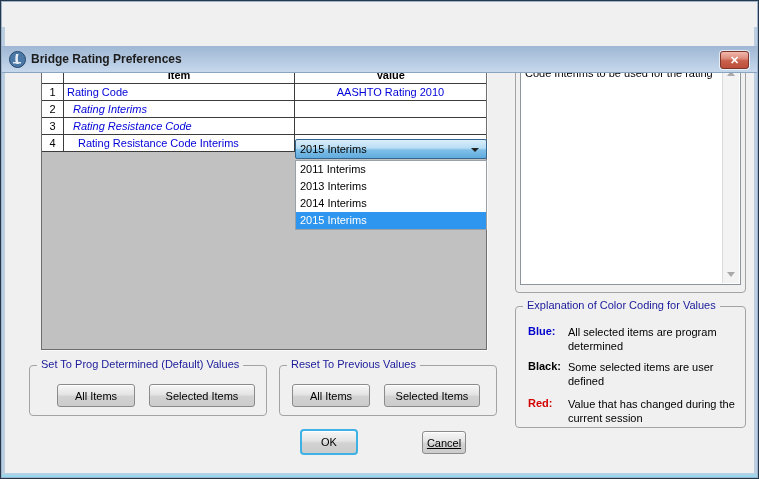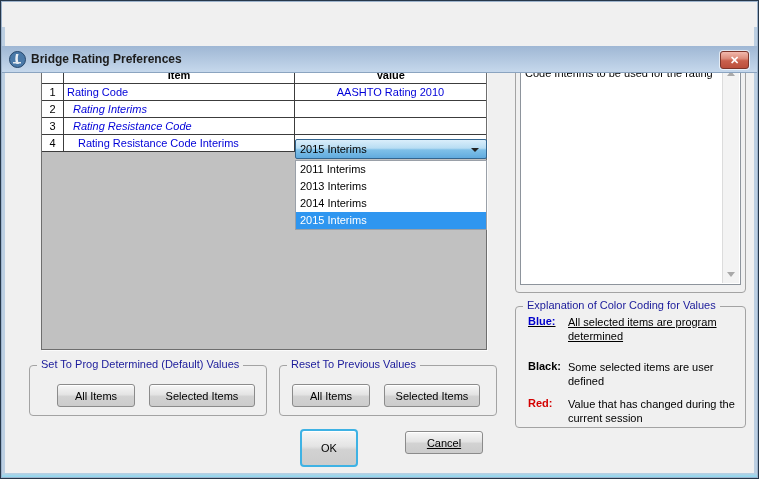--- a/index.html
+++ b/index.html
@@ -121,24 +121,24 @@
     font-size:11px; color:#000; text-align:center;
     box-shadow: inset 0 1px 0 #fff;
     cursor:default;
   }
   .b-set-all  { left:27px;  top:18px; width:78px; }
   .b-set-sel  { left:119px; top:18px; width:106px; }
   .b-res-all  { left:12px;  top:18px; width:78px; }
   .b-res-sel  { left:104px; top:18px; width:96px; }
 
   .btn-ok {
-    position:absolute; left:295px; top:400px; width:58px; height:38px;
+    position:absolute; left:295px; top:400px; width:58px; height:26px;
     border:2px solid #3eb2e4; border-radius:4px;
   }
-  .btn-cancel { left:400px; top:402px; width:78px;text-decoration:underline; }
+  .btn-cancel { left:417px; top:402px; width:44px;text-decoration:underline; }
 </style>
 </head>
 <body>
 
 <div class="window">
   <div class="frame-edge-left"></div>
   <div class="frame-edge-right"></div>
   <div class="frame-edge-bottom"></div>
 
   <div class="titlebar">
@@ -202,21 +202,21 @@
         <div class="desc-text">Code Interims to be used for the rating</div>
         <div class="desc-scrollbar">
           <div class="sb-arrow sb-up"></div>
           <div class="sb-arrow sb-down"></div>
         </div>
       </div>
     </div>
 
     <div class="groupbox gb-colors">
       <div class="groupbox-label">Explanation of Color Coding for Values</div>
-      <div class="cc-entry" style="top:8px;text-decoration:underline;">
+      <div class="cc-entry" style="top:18px;">
         <span class="cc-name cc-blue">Blue:</span>
         <span class="cc-text">All selected items are program determined</span>
       </div>
       <div class="cc-entry" style="top:90px;">
         <span class="cc-name cc-red">Red:</span>
         <span class="cc-text">Value that has changed during the current session</span>
       </div>
       <div class="cc-entry" style="top:53px;">
         <span class="cc-name cc-black">Black:</span>
         <span class="cc-text">Some selected items are user defined</span>

